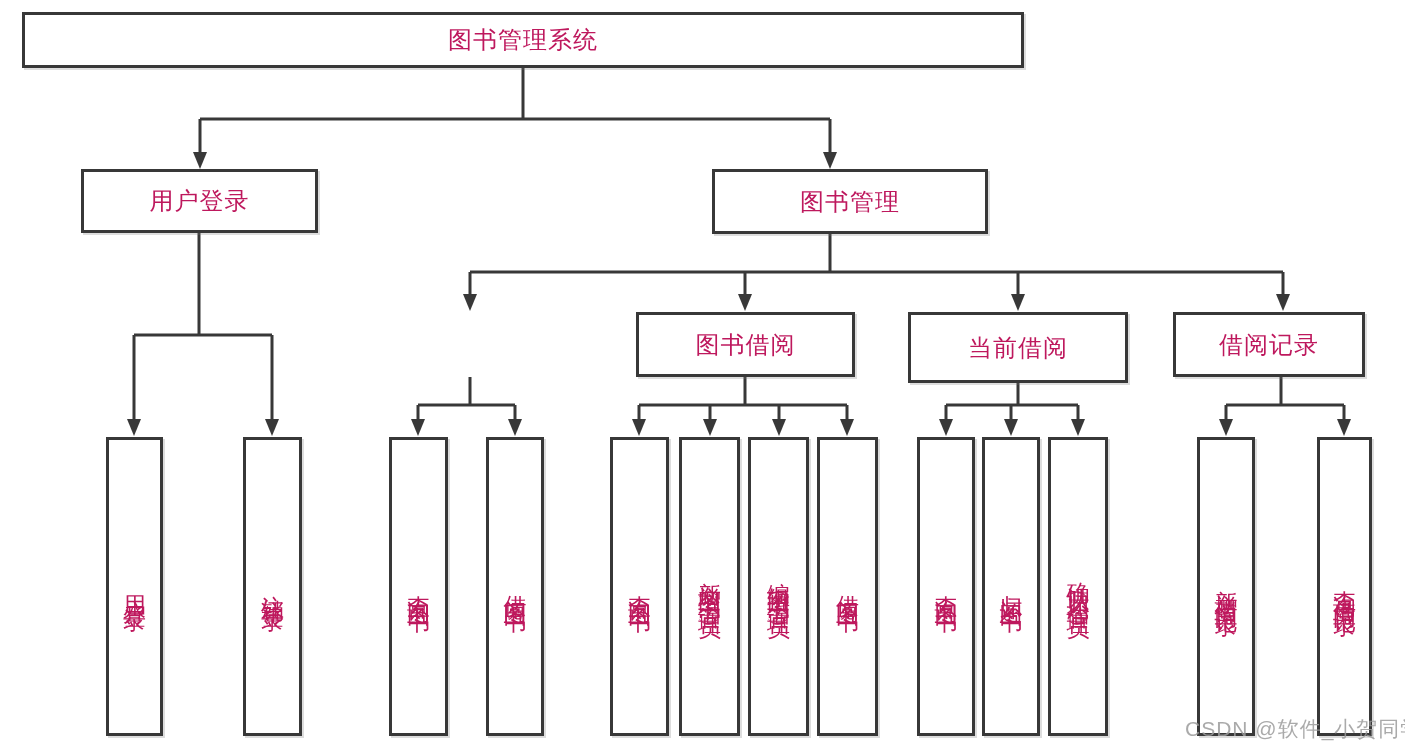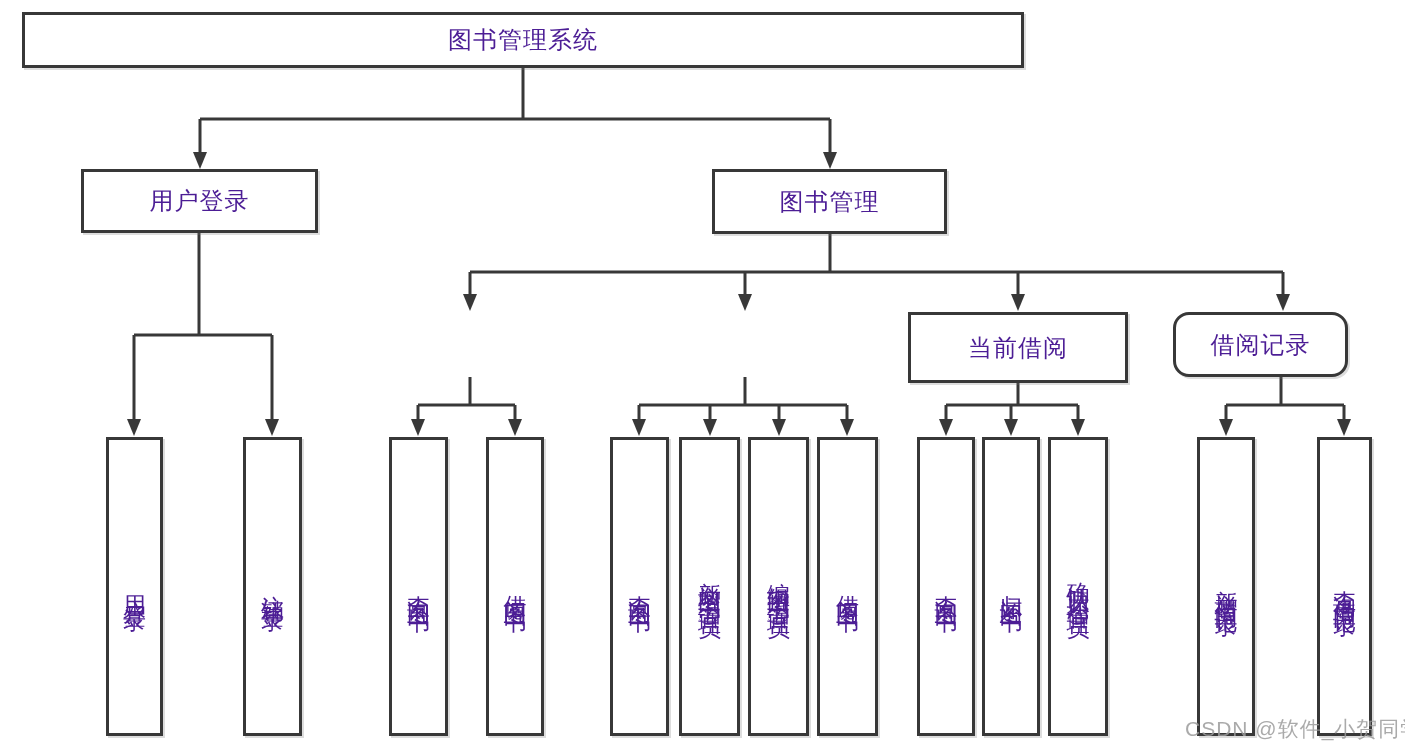--- a/index.html
+++ b/index.html
@@ -21,21 +21,21 @@
     top: 0;
     width: 1405px;
     height: 747px;
     display: block;
   }
   .node {
     position: absolute;
     box-sizing: border-box;
     background: #ffffff;
     border: 3px solid #383838;
-    color: #4c1d95;
+    color: #be185d;
     display: flex;
     align-items: center;
     justify-content: center;
     box-shadow: 2px 2px 0 rgba(120,120,120,0.25);
   }
   .h-node {
     font-size: 24px;
     letter-spacing: 1px;
     white-space: nowrap;
   }
@@ -116,24 +116,25 @@
       <polygon points="1004,419 1018,419 1011,436"></polygon>
       <polygon points="1071,419 1085,419 1078,436"></polygon>
       <polygon points="1219,419 1233,419 1226,436"></polygon>
       <polygon points="1337,419 1351,419 1344,436"></polygon>
     </g>
   </svg>
 
   <div class="node h-node" style="left:22px; top:12px; width:1002px; height:56px;">图书管理系统</div>
 
   <div class="node h-node" style="left:81px; top:169px; width:237px; height:64px;">用户登录</div>
-  <div class="node h-node" style="left:712px; top:169px; width:235px; height:65px;">图书管理</div>
+  <div class="node h-node" style="left:712px; top:169px; width:276px; height:65px;">图书管理</div>
 
+  <div class="node h-node" style="left:636px; top:312px; width:219px; height:65px;">图书借阅</div>
   <div class="node h-node" style="left:908px; top:312px; width:220px; height:71px;">当前借阅</div>
-  <div class="node h-node" style="left:1173px; top:312px; width:175px; height:65px;border-radius:16px;">借阅记录</div>
+  <div class="node h-node" style="left:1173px; top:312px; width:192px; height:65px;">借阅记录</div>
 
   <div class="node v-node" style="left:106px; top:437px; width:57px; height:299px;">用户登录</div>
   <div class="node v-node" style="left:243px; top:437px; width:59px; height:299px;">注销登录</div>
 
   <div class="node v-node" style="left:389px; top:437px; width:59px; height:299px;">查询图书</div>
   <div class="node v-node" style="left:486px; top:437px; width:58px; height:299px;">借阅图书</div>
 
   <div class="node v-node" style="left:610px; top:437px; width:59px; height:299px;">查询图书</div>
   <div class="node v-node" style="left:679px; top:437px; width:61px; height:299px;">新增图书（管理员）</div>
   <div class="node v-node" style="left:748px; top:437px; width:61px; height:299px;">编辑图书（管理员）</div>

